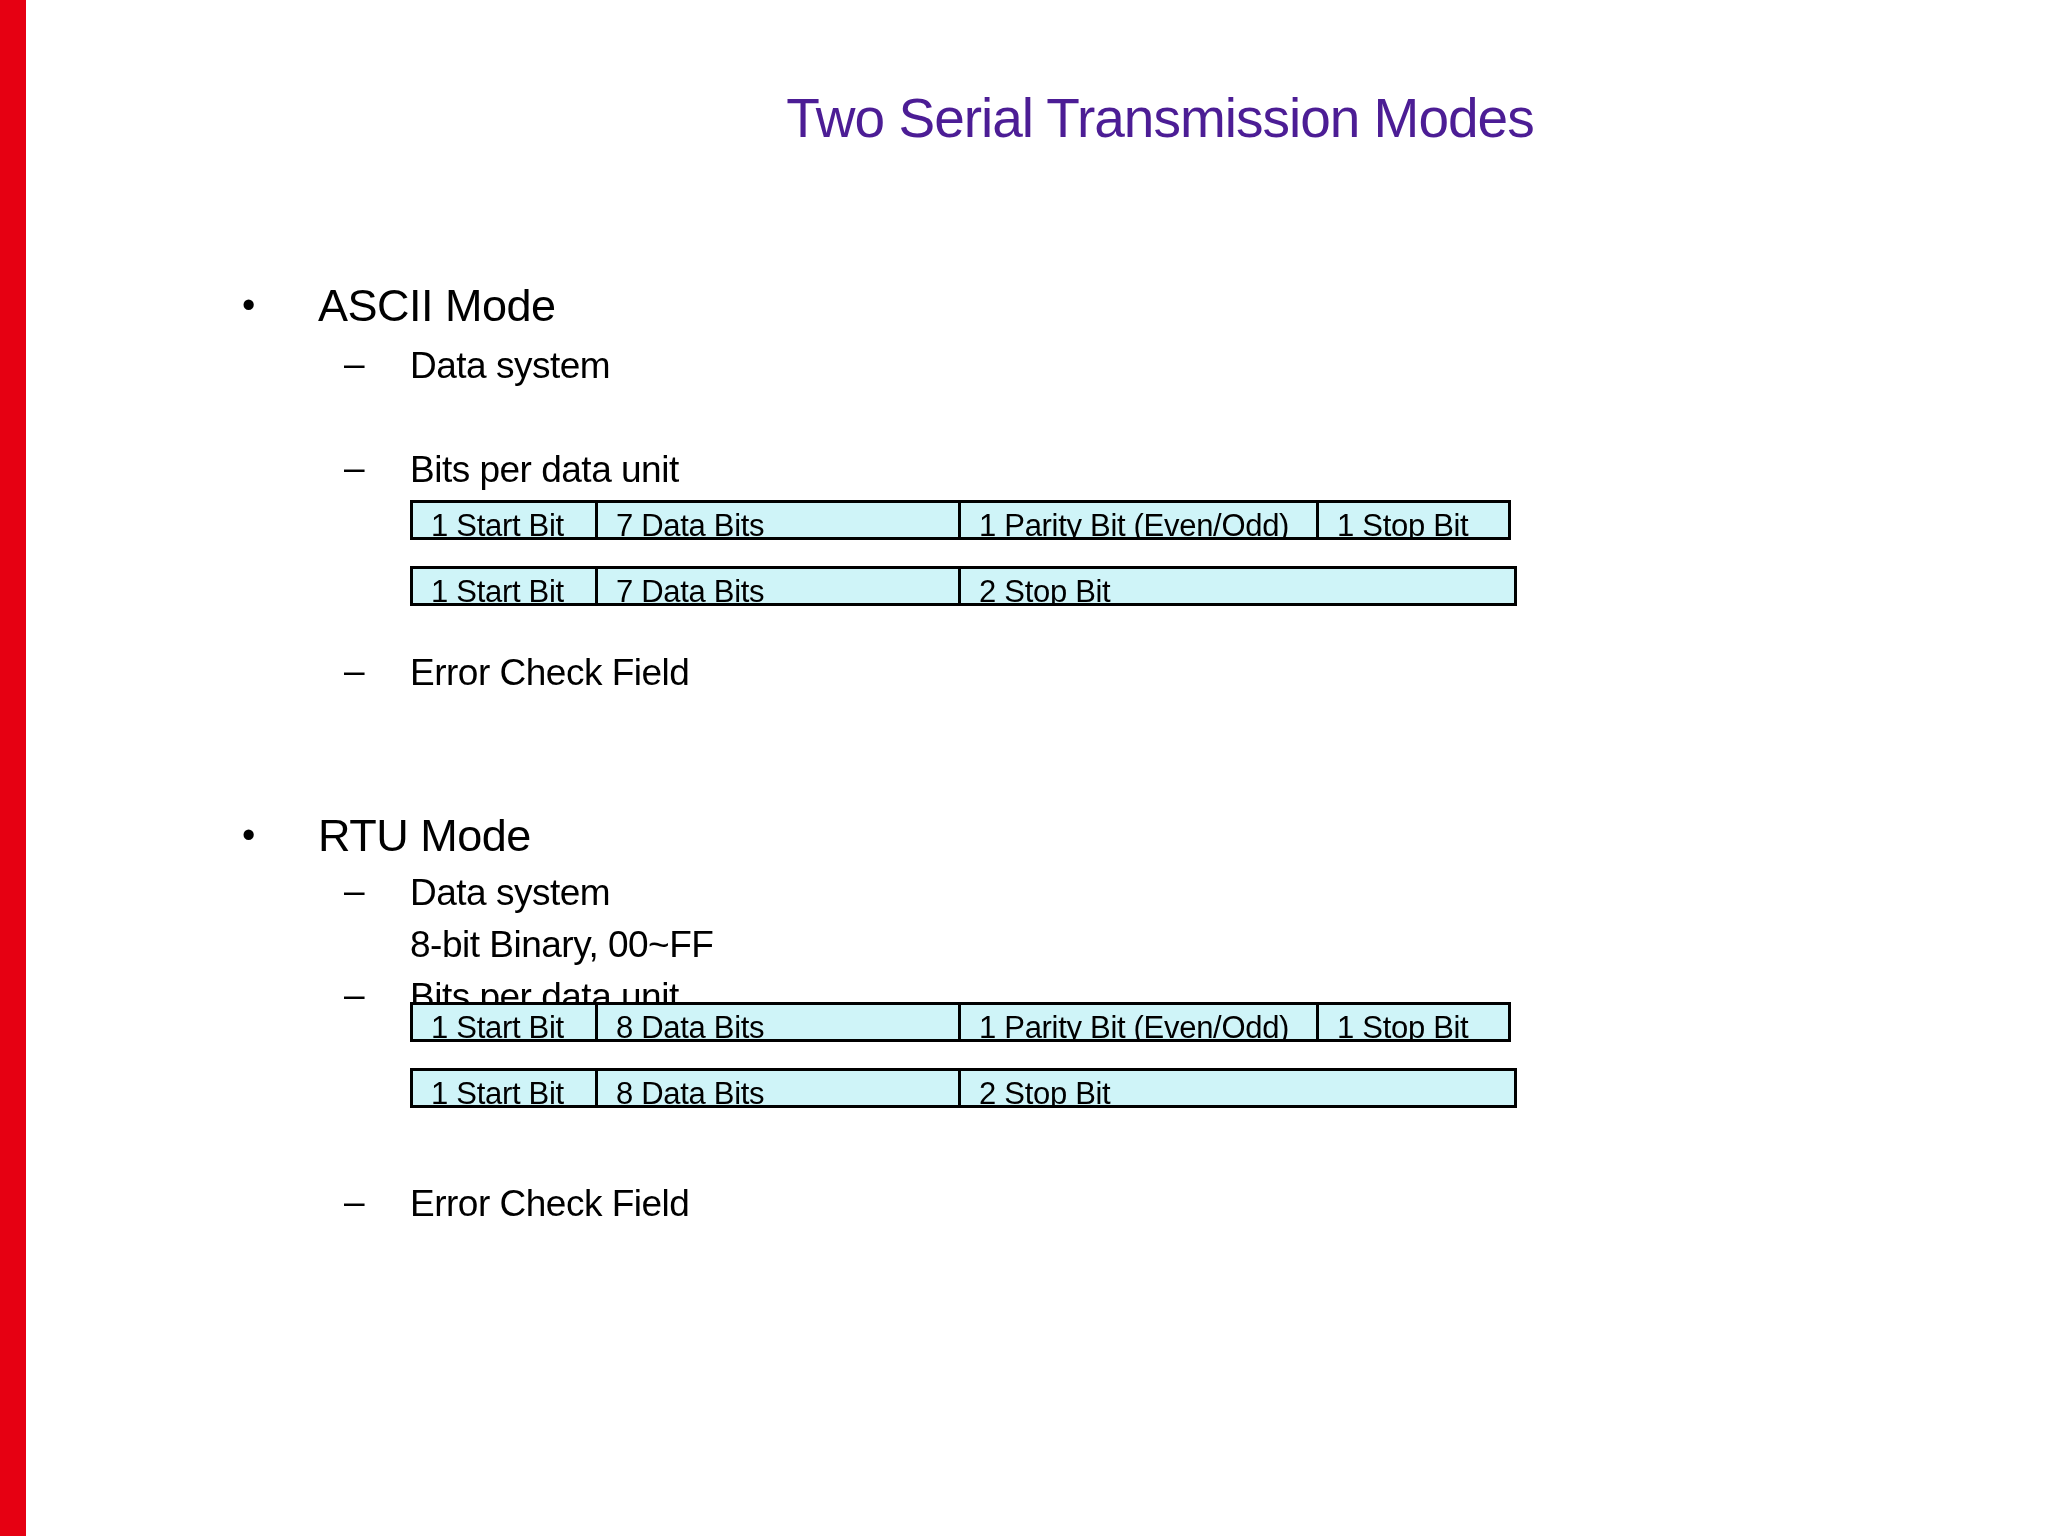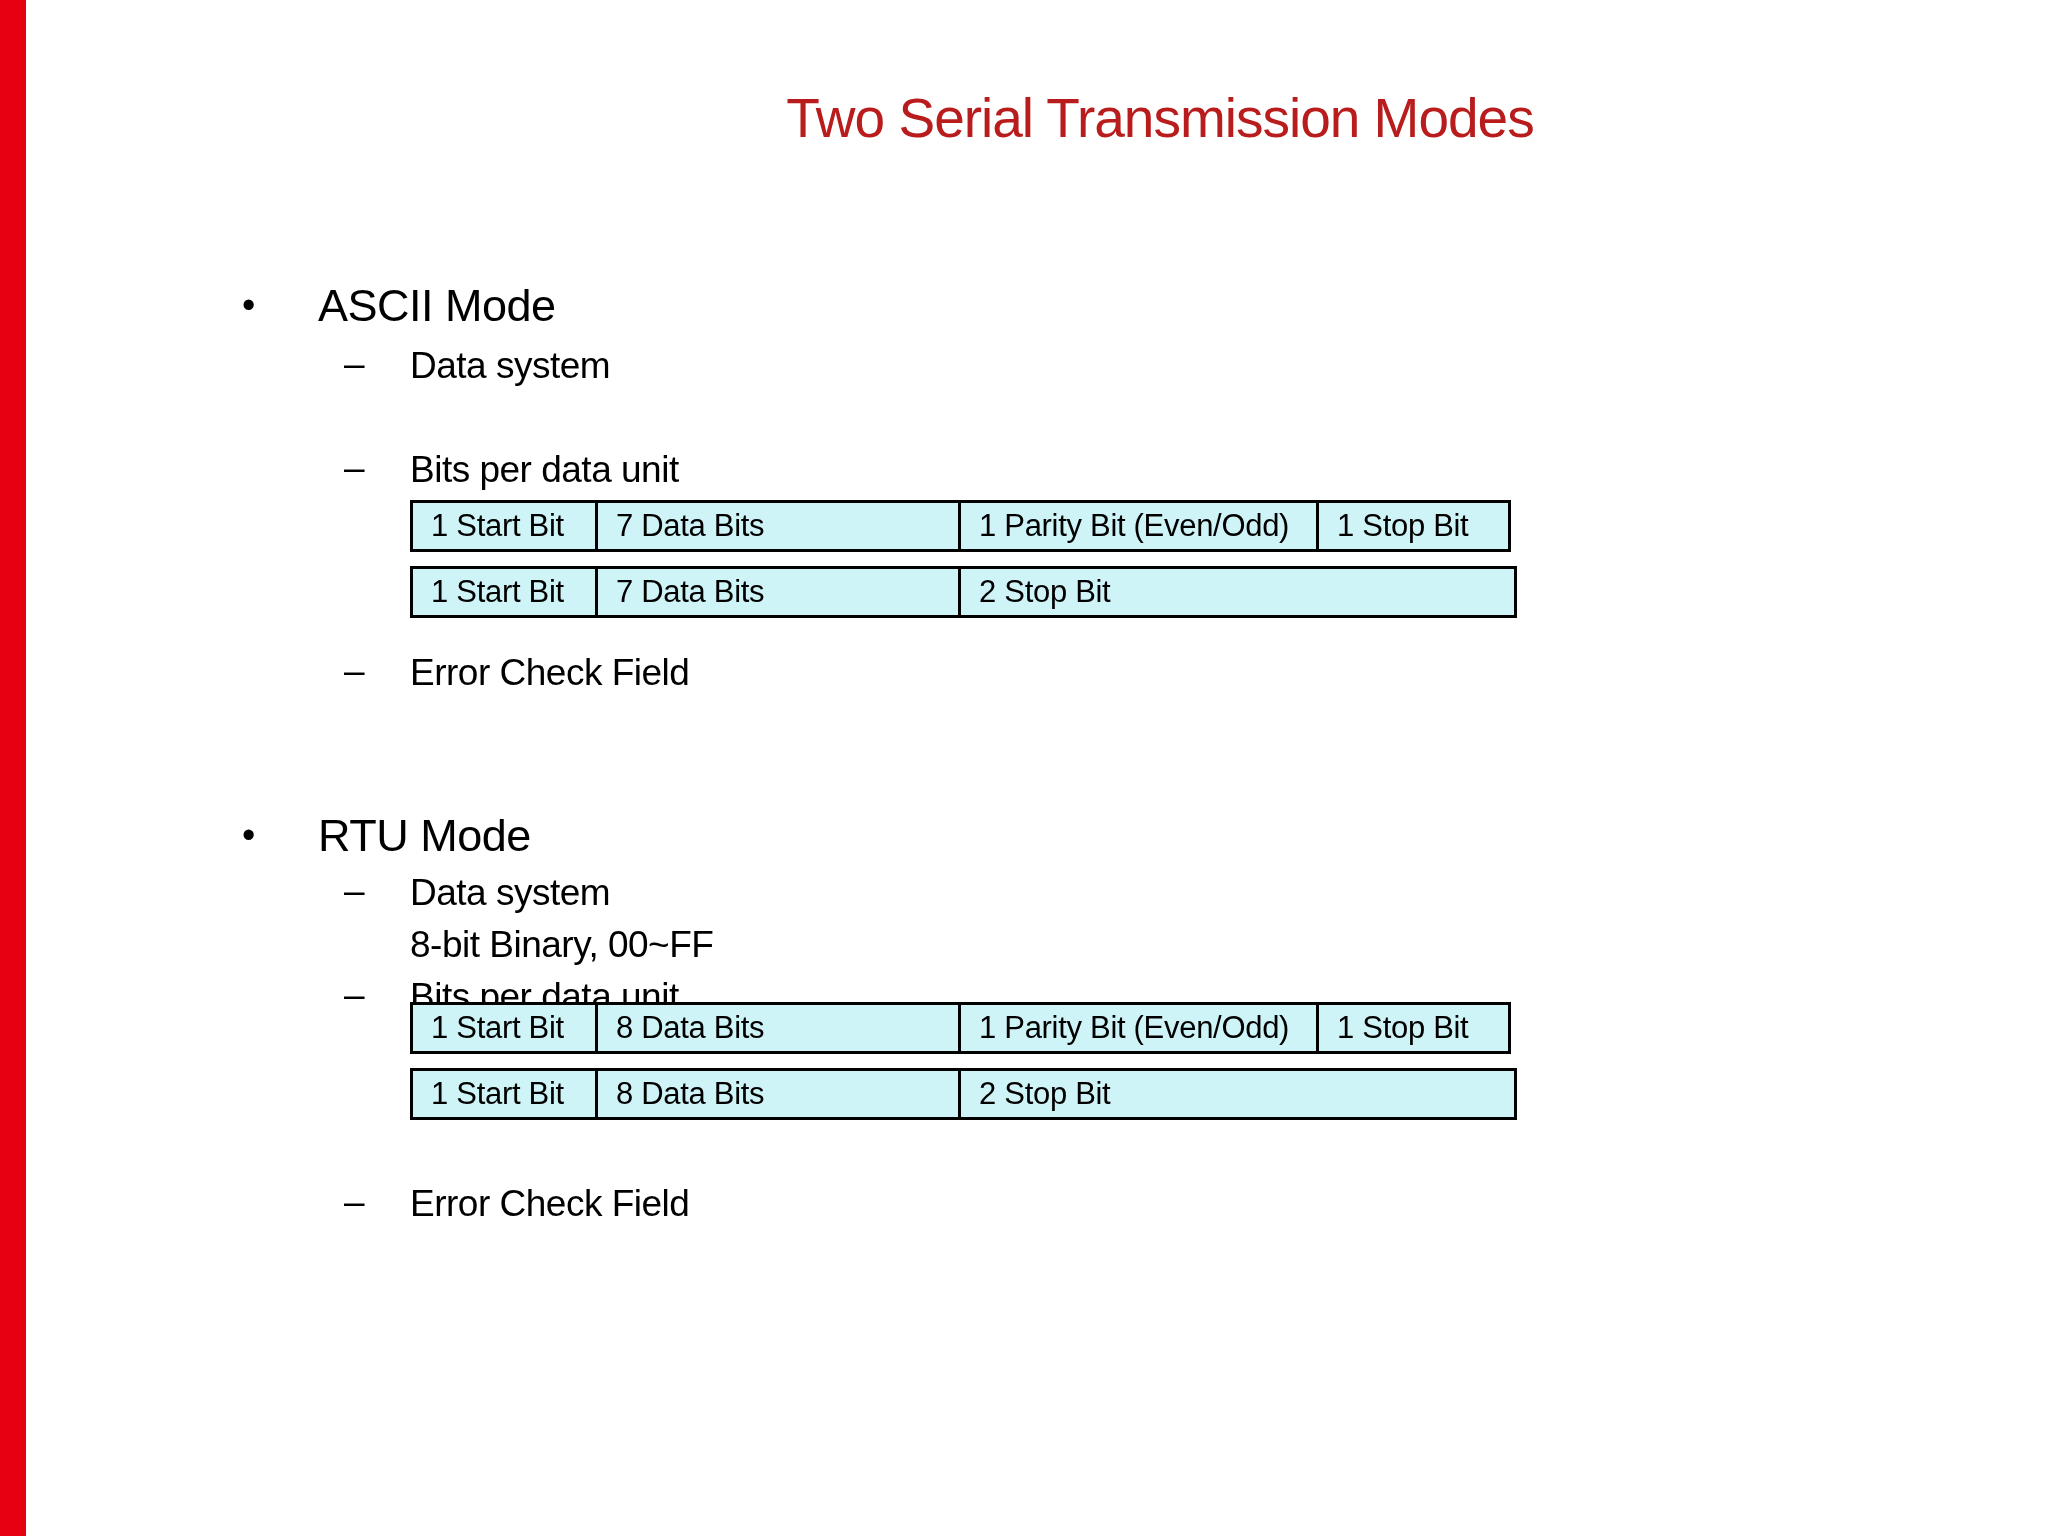--- a/index.html
+++ b/index.html
@@ -26,21 +26,21 @@
     background: var(--red);
   }
 
   .title {
     position: absolute;
     left: 272px; right: 0;
     top: 86px;
     text-align: center;
     font-size: 55px;
     letter-spacing: -1px;
-    color: #b91c1c;
+    color: #4c1d95;
     white-space: nowrap;
   }
 
   
   .h1 {
     position: absolute;
     left: 318px;
     font-size: 45px;
     letter-spacing: -0.5px;
     white-space: nowrap;
@@ -69,21 +69,21 @@
   }
 
   
   .bitrow {
     position: absolute;
     left: 410px;
     display: flex;
     z-index: 2;
   }
   .bitrow .cell {
-    height: 52px;
+    height: 40px;
     background: var(--fill);
     border: 3px solid #000;
     font-size: 31px;
     letter-spacing: -0.3px;
     line-height: 46px;
     padding-left: 18px;
     white-space: nowrap;
     overflow: hidden;
   }
   .bitrow .cell + .cell { margin-left: -3px; }

